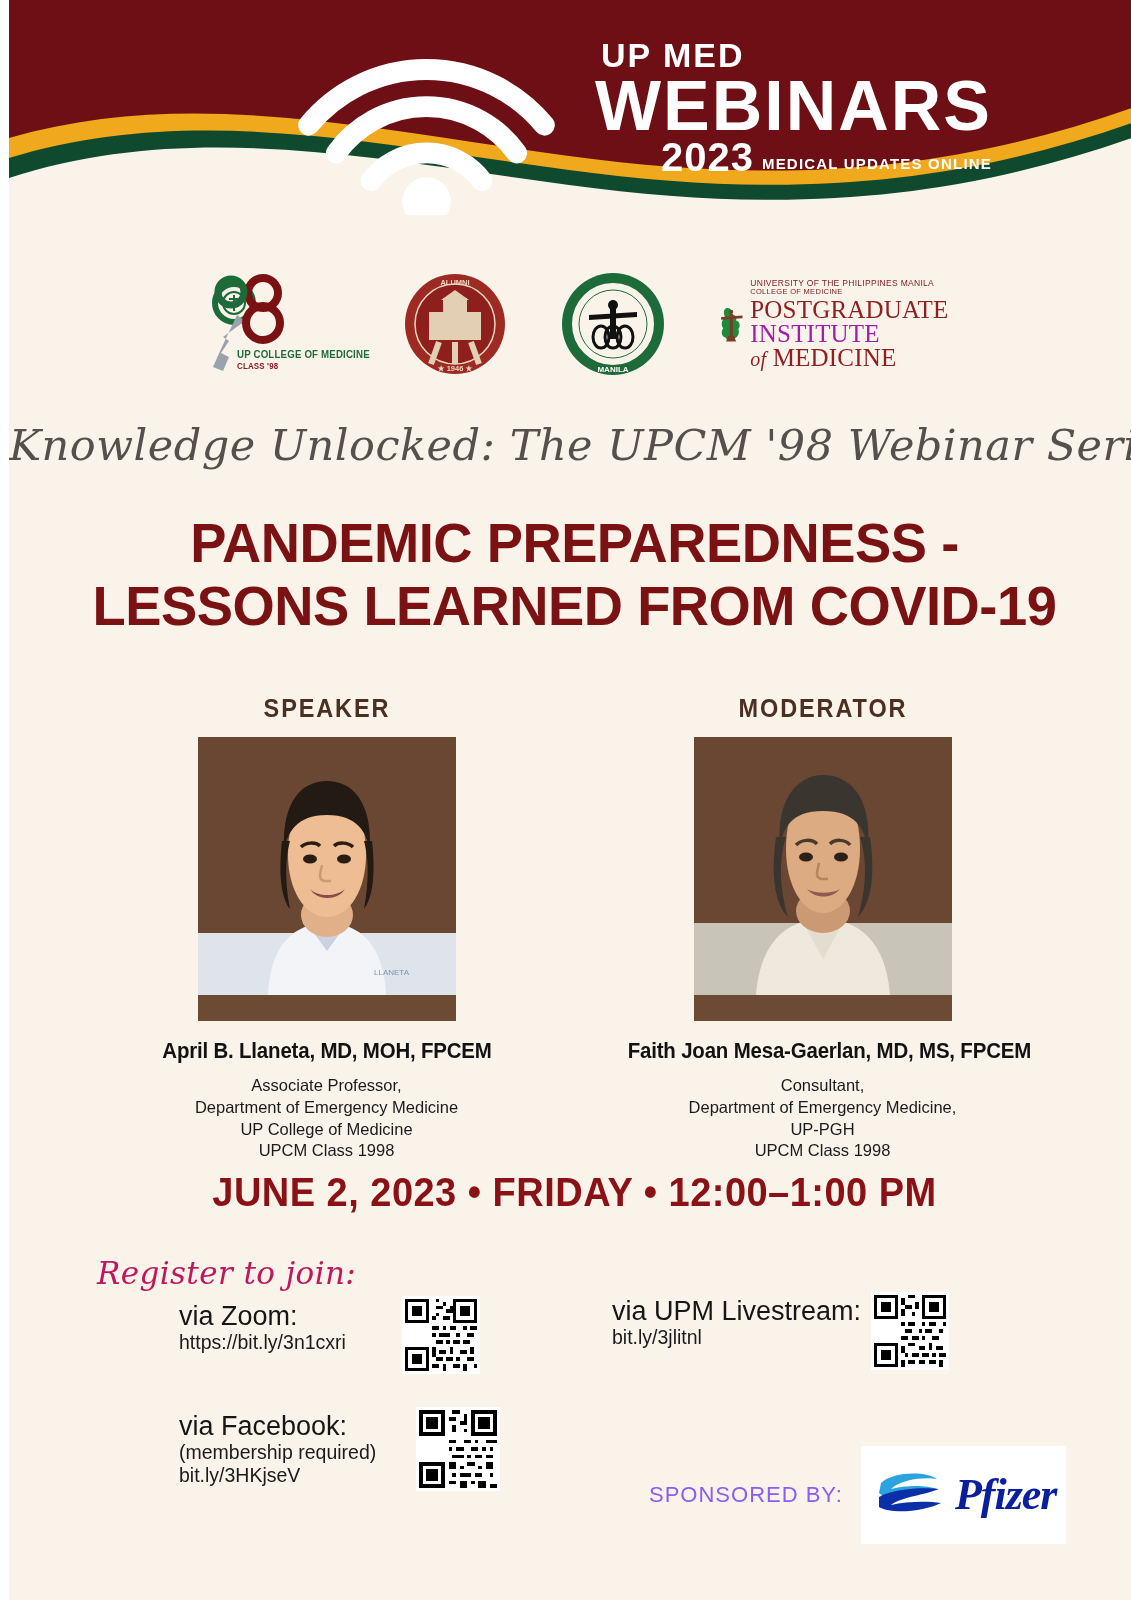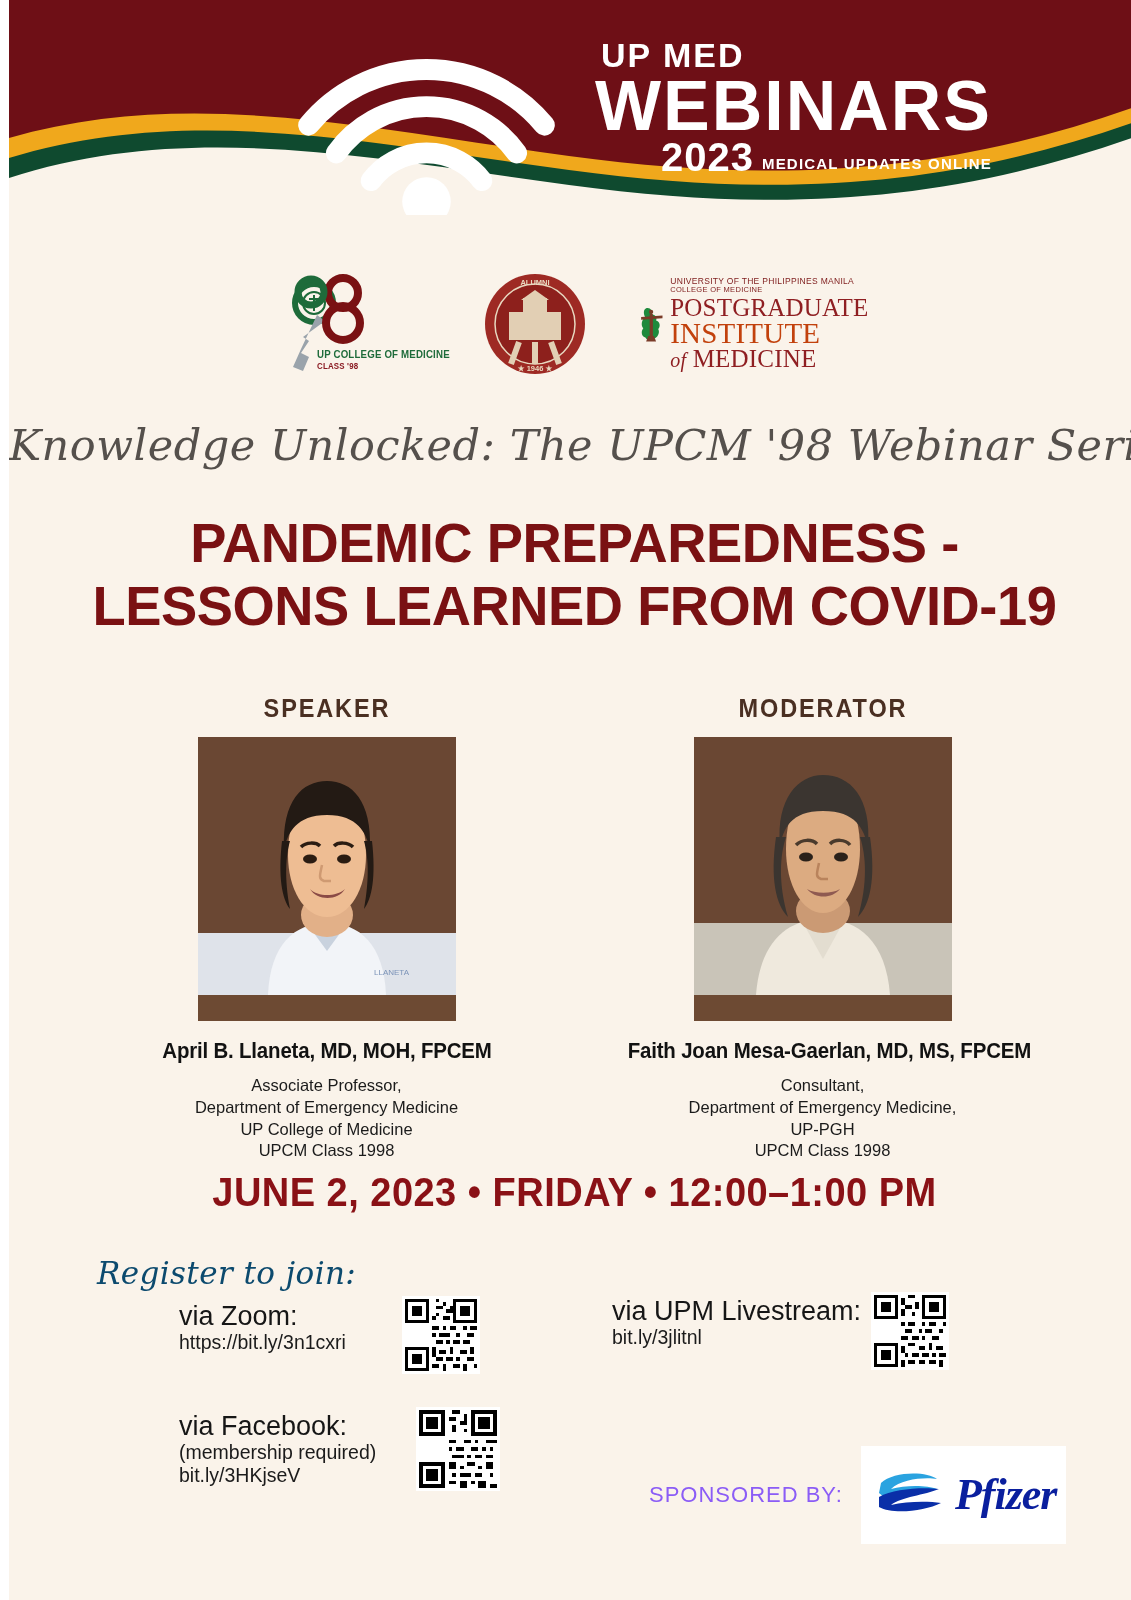--- a/index.html
+++ b/index.html
@@ -130,21 +130,21 @@
     transform-origin: left center;
     white-space: nowrap;
   }
 
   
   .logo-pgim { width: 230px; height: 100px; position: relative; display:flex; align-items:center; }
   .pgim-text { margin-left: 4px; line-height: 1; }
   .pgim-l1 { font-size: 8.5px; color: #7d1a1a; letter-spacing: 0.3px; white-space: nowrap; }
   .pgim-l2 { font-size: 7.5px; color: #7d1a1a; letter-spacing: 0.3px; white-space: nowrap; margin-top: 1px;}
   .pgim-l3 { font-size: 25px; color: #8f1f22; letter-spacing: 0.2px; font-family: "Liberation Serif", serif; line-height: 0.96; margin-top: 2px;}
-  .pgim-l4 { font-size: 29px; color: #c2410c; letter-spacing: 0.2px; font-family: "Liberation Serif", serif; line-height: 0.96;}
+  .pgim-l4 { font-size: 25px; color: #a21caf; letter-spacing: 0.2px; font-family: "Liberation Serif", serif; line-height: 0.96;}
   .pgim-l5 { font-size: 25px; color: #8f1f22; letter-spacing: 0.2px; font-family: "Liberation Serif", serif; line-height: 0.96;}
   .pgim-it { font-style: italic; font-size: 20px; }
 
   
   .series-title {
     position: absolute;
     top: 420px;
     left: 0;
     width: 1131px;
     text-align: center;
@@ -230,21 +230,21 @@
   }
 
   
   .register-script {
     position: absolute;
     top: 1255px;
     left: 88px;
     font-family: "DejaVu Serif", serif;
     font-style: italic;
     font-size: 31px;
-    color: #0c4a6e;
+    color: #be185d;
     letter-spacing: 0.4px;
   }
 
   .reg-grid {
     position: absolute;
     top: 1300px;
     left: 0;
     width: 1131px;
   }
   .reg-block { position: absolute; display: flex; align-items: flex-start; }
@@ -370,20 +370,37 @@
         <rect x="40" y="26" width="24" height="16" fill="#e2cfb4"></rect>
         <path d="M52,18 L66,28 L38,28 Z" fill="#e2cfb4"></path>
         <path d="M36,70 L28,92 M68,70 L76,92 M52,70 L52,92" stroke="#e2cfb4" stroke-width="6"></path>
         <g fill="#e8d8c0" font-size="7.5" font-family="Liberation Sans, sans-serif" font-weight="bold">
           <text x="52" y="13" text-anchor="middle">ALUMNI</text>
           <text x="52" y="99" text-anchor="middle">★ 1946 ★</text>
         </g>
       </svg>
     </div>
 
+    <div class="logo-item">
+      <svg width="108" height="106" viewBox="0 0 108 106">
+        <circle cx="54" cy="53" r="51" fill="#1e6b3a"></circle>
+        <circle cx="54" cy="53" r="42" fill="#faf3ea"></circle>
+        <circle cx="54" cy="53" r="42" fill="none" stroke="#1e6b3a" stroke-width="2"></circle>
+        <circle cx="54" cy="53" r="34" fill="none" stroke="#1e6b3a" stroke-width="1"></circle>
+        <g fill="#111">
+          <circle cx="54" cy="34" r="5"></circle>
+          <rect x="51" y="38" width="6" height="30"></rect>
+          <path d="M30,44 L78,41 L78,46 L30,49 Z"></path>
+          <ellipse cx="42" cy="66" rx="8" ry="11" fill="none" stroke="#111" stroke-width="3"></ellipse>
+          <ellipse cx="54" cy="66" rx="8" ry="11" fill="none" stroke="#111" stroke-width="3"></ellipse>
+          <ellipse cx="66" cy="66" rx="8" ry="11" fill="none" stroke="#111" stroke-width="3"></ellipse>
+        </g>
+        <text x="54" y="101" text-anchor="middle" fill="#ffffff" font-size="8" font-weight="bold" font-family="Liberation Sans, sans-serif">MANILA</text>
+      </svg>
+    </div>
 
     <div class="logo-item logo-pgim">
       <svg width="78" height="100" viewBox="0 0 78 100">
         <path d="M20,6 C30,2 40,12 36,24 C44,22 52,30 48,40 C58,42 62,56 54,64 C60,74 52,90 40,92 C34,98 22,96 18,88 C8,86 4,72 12,62 C4,54 8,36 18,32 C12,22 12,10 20,6 Z" fill="#1e8a3c"></path>
         <g fill="#7a3b28">
           <circle cx="34" cy="16" r="6"></circle>
           <rect x="30" y="22" width="9" height="62"></rect>
           <path d="M6,30 L66,26 L66,34 L6,38 Z"></path>
           <path d="M26,84 L20,99 L48,99 L42,84 Z"></path>
         </g>

